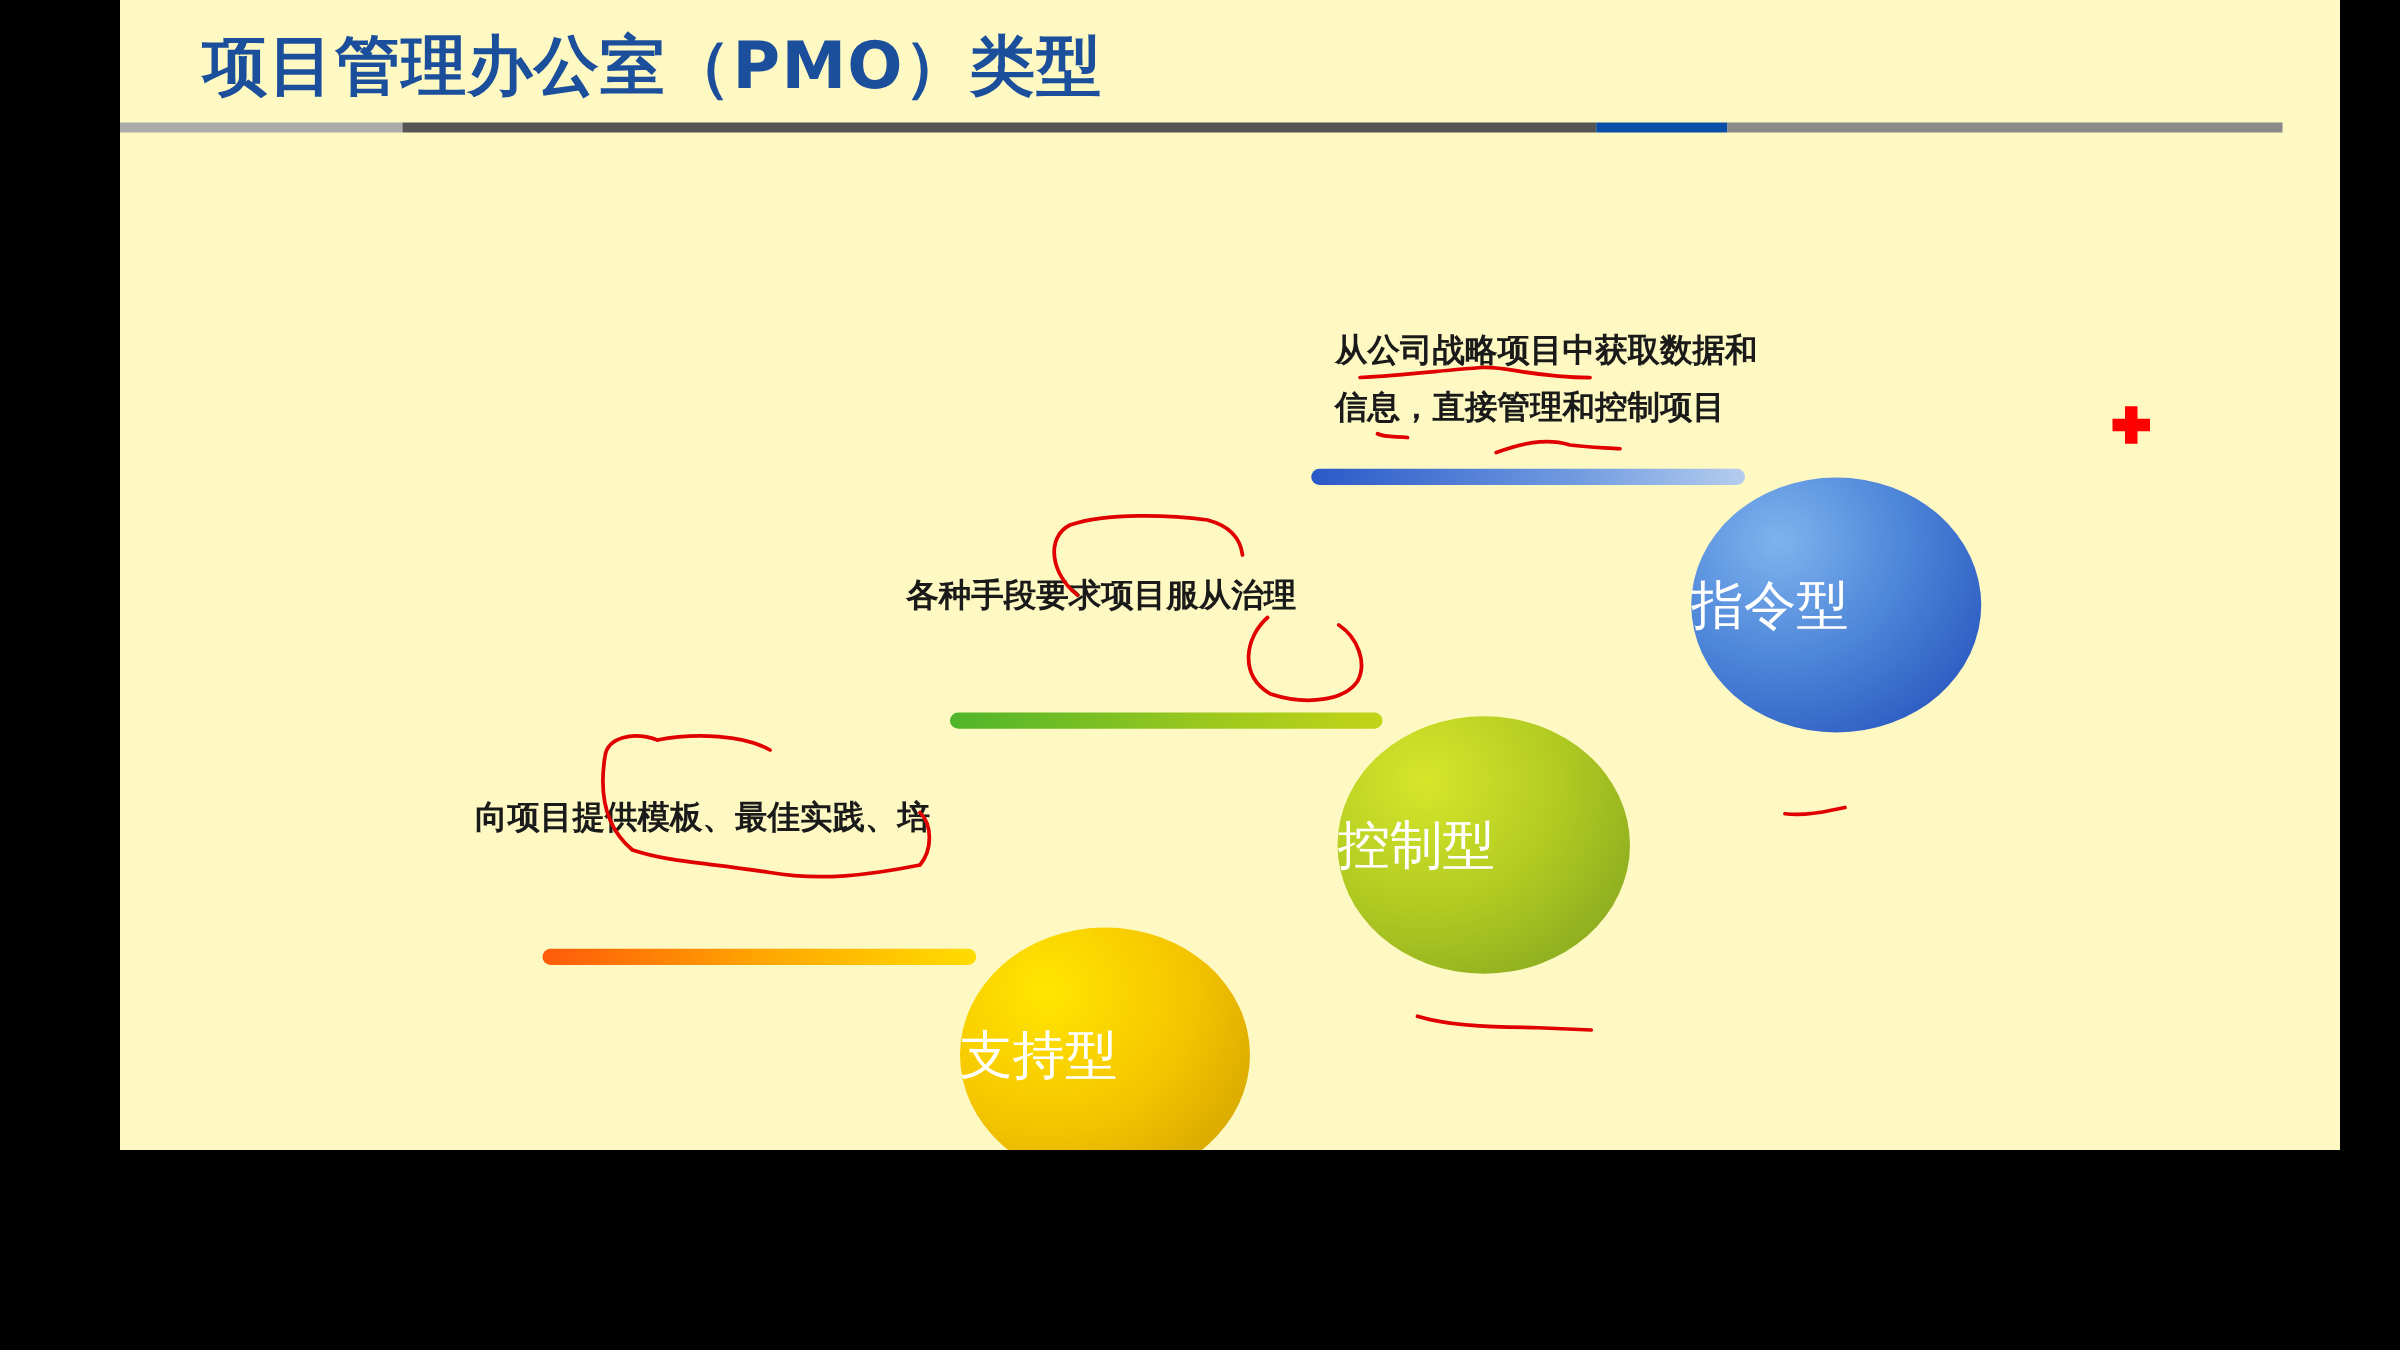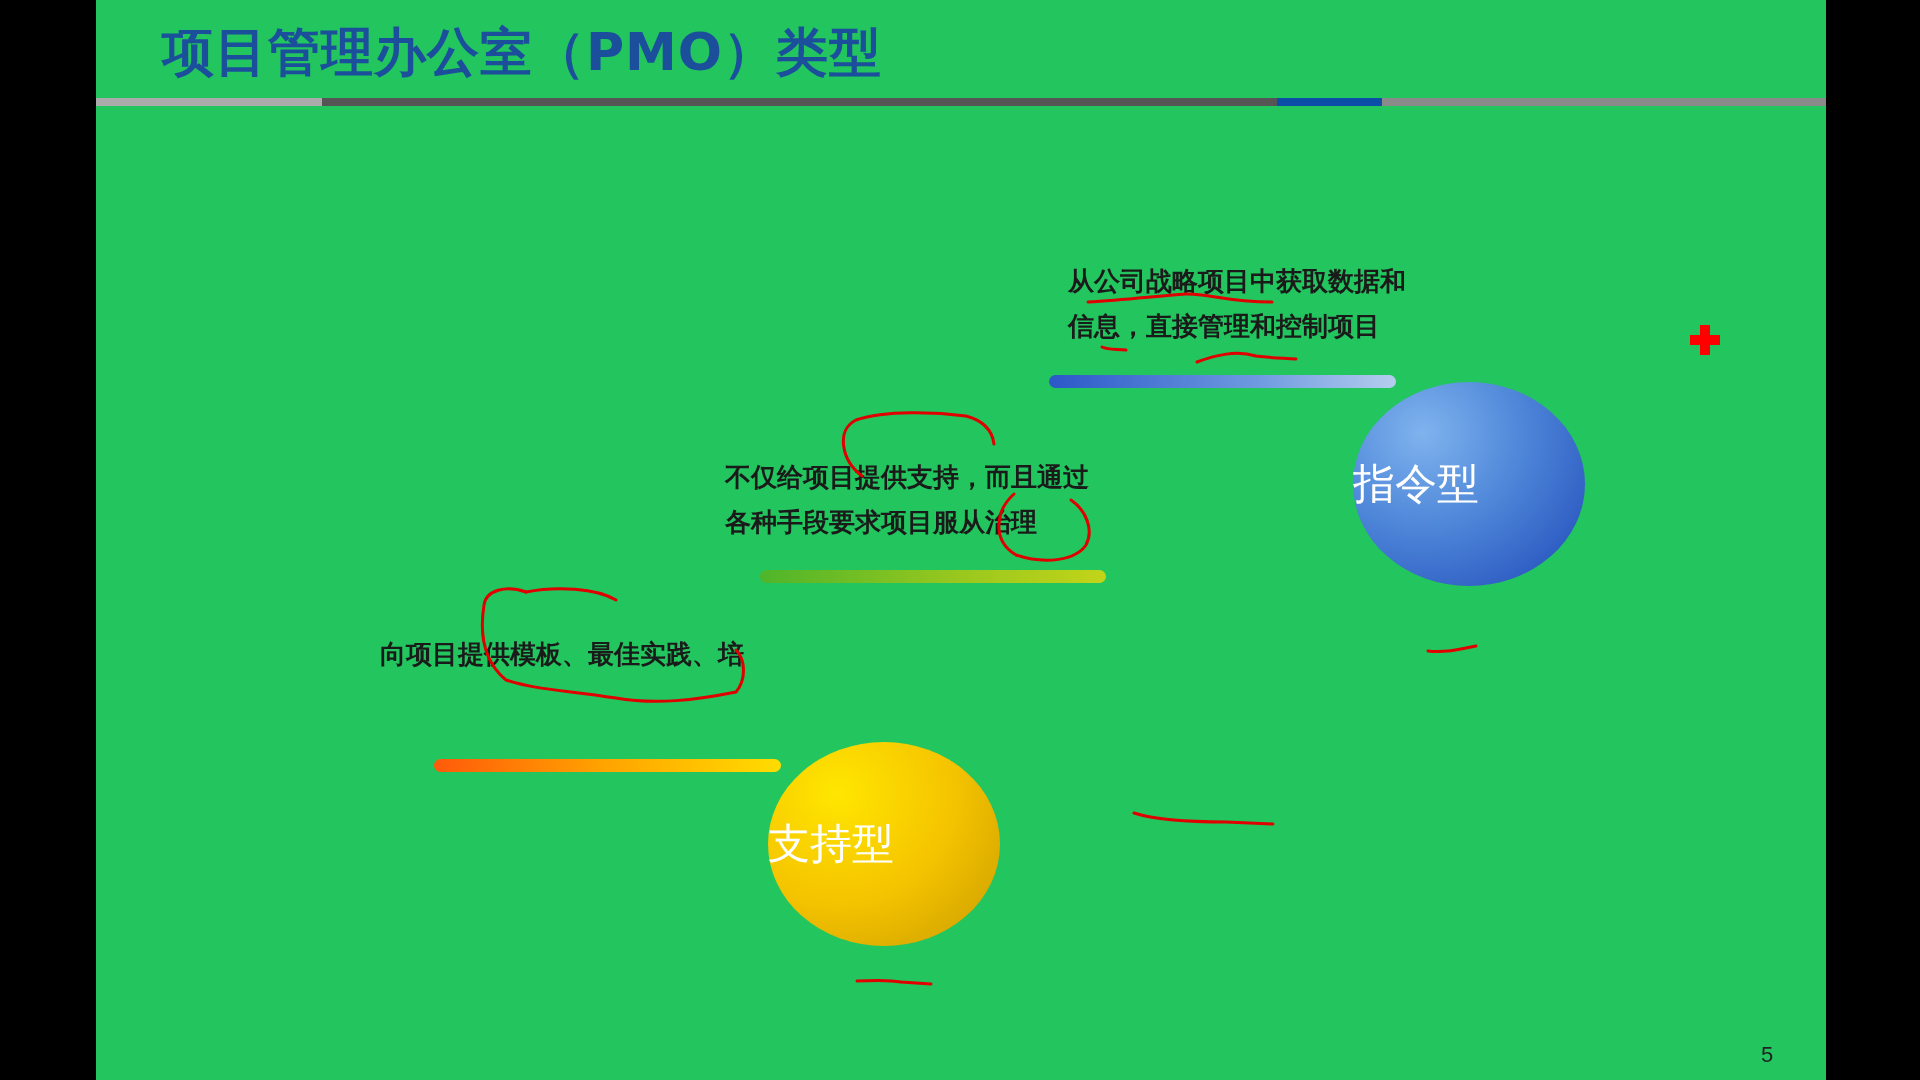--- a/index.html
+++ b/index.html
@@ -1,17 +1,17 @@
 <!DOCTYPE html>
 <html><head>
 <meta charset="utf-8">
 <style>
   html, body { margin:0; padding:0; }
   body { width:1920px; height:1080px; background:#000; position:relative; overflow:hidden; font-family:"DejaVu Sans", sans-serif; }
-  .slide { position:absolute; left:96px; top:0; width:1730px; height:1080px; background:#22c55e; overflow:hidden; }
+  .slide { position:absolute; left:96px; top:0; width:1730px; height:920px; background:#fef9c3; overflow:hidden;padding-left:46px; }
   .title { position:absolute; left:66px; top:18px; font-size:52px; color:#1b4f9c; font-weight:bold; letter-spacing:1px; white-space:nowrap; }
   .divider { position:absolute; top:98px; height:8px; }
   .d1 { left:0; width:226px; background:#ababab; }
   .d2 { left:226px; width:955px; background:#555; }
   .d3 { left:1181px; width:105px; background:#0a4ea8; }
   .d4 { left:1286px; width:444px; background:#8a8a8a; }
   .desc { position:absolute; font-size:26px; line-height:45px; color:#1a1a1a; white-space:nowrap;font-weight:bold; }
   .bar { position:absolute; height:13px; border-radius:7px; }
   .bar-blue { left:953px; top:375px; width:347px; background:linear-gradient(90deg,#2a58c8,#6f9ae0 60%,#b5cdee); }
   .bar-green { left:664px; top:570px; width:346px; background:linear-gradient(90deg,#4fb52a,#9cc81e 60%,#c2d418); }
@@ -41,24 +41,26 @@
   <div class="desc" style="left:972px; top:259px;">
     <div>从公司战略项目中获取数据和</div>
     <div>信息，直接管理和控制项目</div>
   </div>
   <div class="bar bar-blue"></div>
   <div class="circle c-blue">
     <span>指令型</span>
   </div>
 
   <div class="desc" style="left:629px; top:455px;">
-    <div>不仅给项目提供支持，而且通过</div>
     <div>各种手段要求项目服从治理</div>
   </div>
   <div class="bar bar-green"></div>
+  <div class="circle c-green">
+    <span>控制型</span>
+  </div>
 
   <div class="desc" style="left:284px; top:615px;margin-top:17px;">
     <div>向项目提供模板、最佳实践、培</div>
   </div>
   <div class="bar bar-orange"></div>
   <div class="circle c-yellow">
     <span>支持型</span>
   </div>
 
   <svg class="ink" viewBox="0 0 1730 1080">

